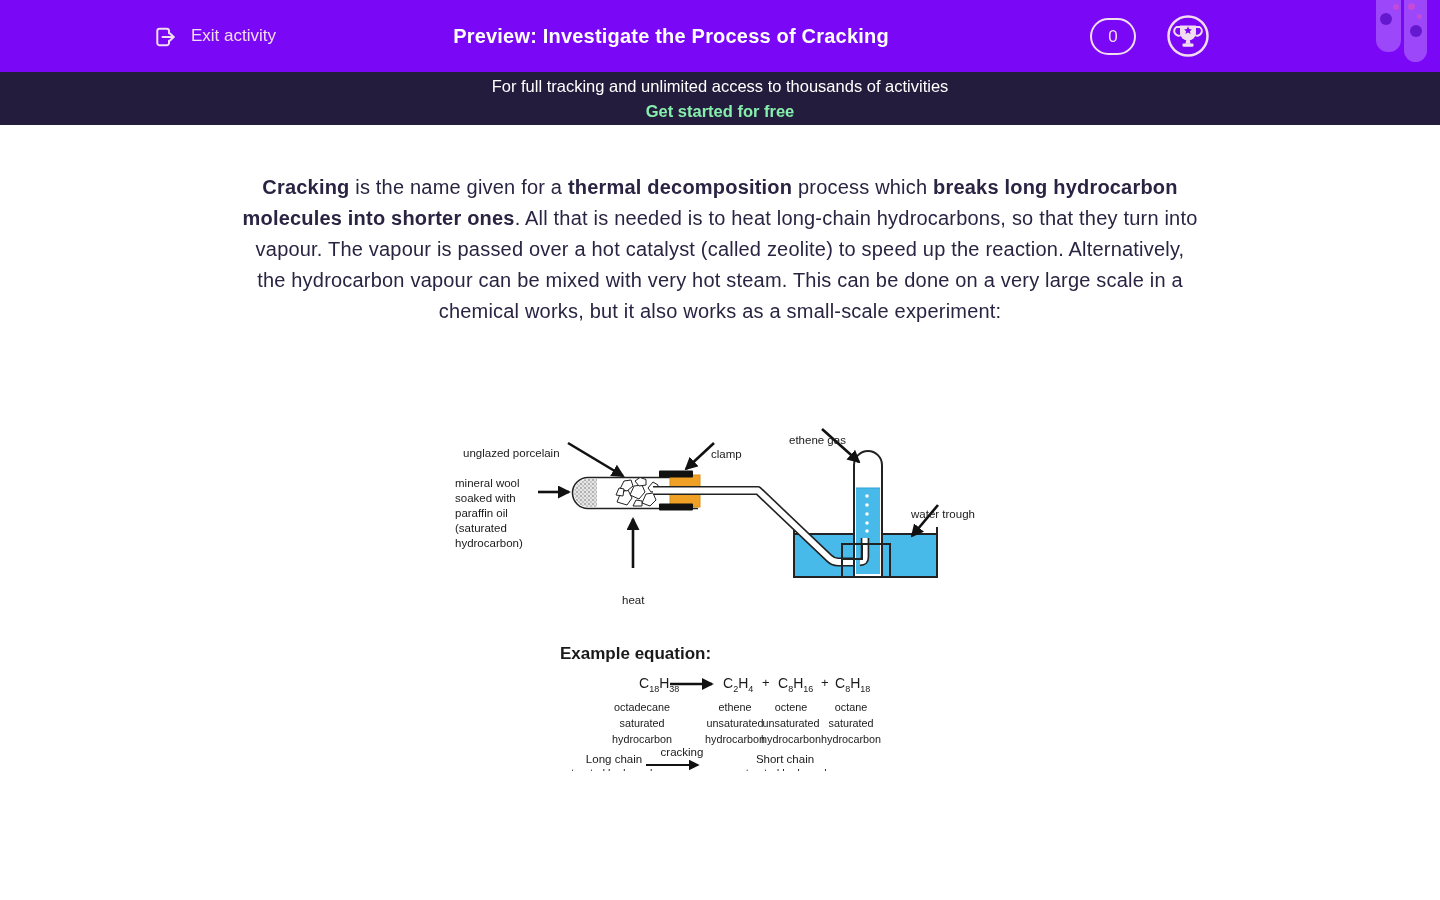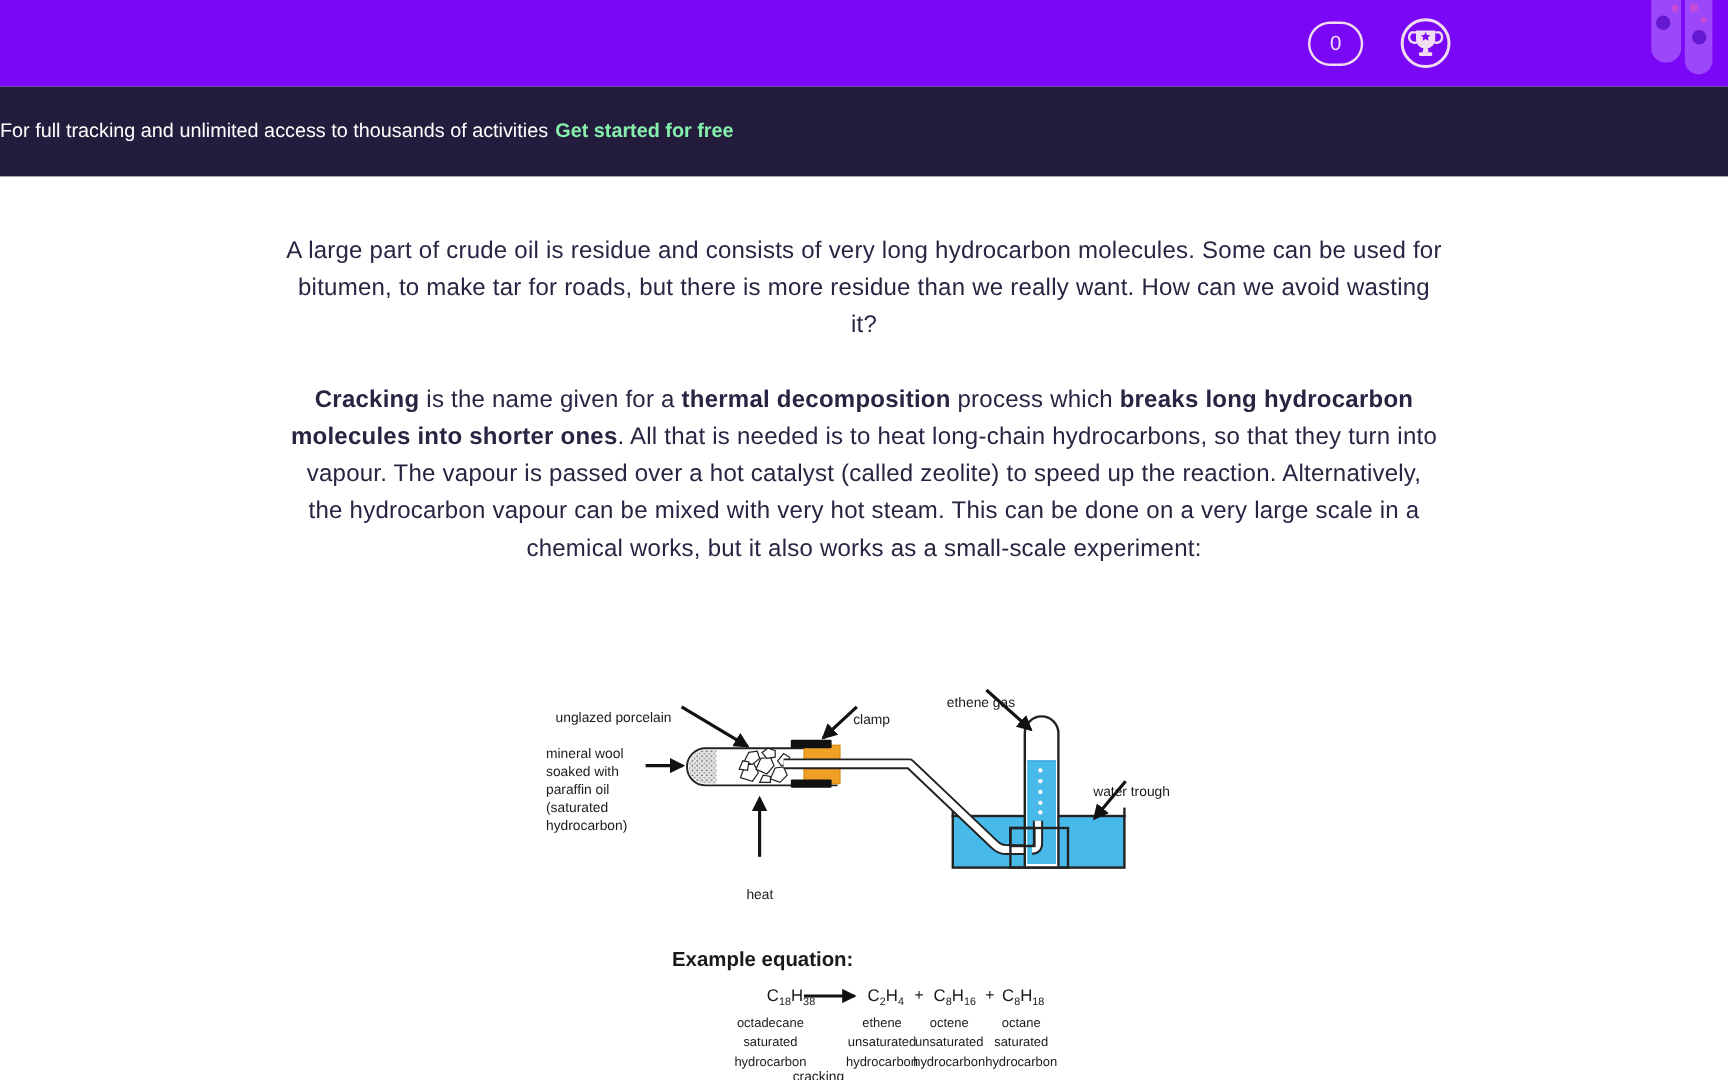--- a/index.html
+++ b/index.html
@@ -35,23 +35,24 @@
     position:absolute; top:0; background:rgba(255,255,255,.26);
     border-radius:0 0 12px 12px;
   }
   .tube-1 { right:39px; width:25px; height:52px; }
   .tube-2 { right:13px; width:23px; height:62px; }
   .bubble { position:absolute; border-radius:50%; }
   .bub-dark { background:#5A10C9; opacity:.85; }
   .bub-pink { background:#C94AD6; opacity:.9; }
   
   .promo-banner {
-    height:75px; background:#231C3D; color:#ffffff;
-    display:flex; align-items:center; justify-content:flex-start; gap:6px;
+    height:53px; background:#231C3D; color:#ffffff;
+    display:flex; align-items:center; justify-content:center; gap:6px;
     font-size:16.5px;
+    flex-direction:column;
   }
   .promo-banner .cta { font-weight:700; color:#86efac; text-decoration:none; cursor:pointer; }
   
   .content { padding-top:47px; }
   .para {
     width:1160px; margin:0 auto; text-align:center;
     font-size:20px; line-height:31px; color:#2A2442;
     white-space:pre-line; letter-spacing:.2px;
   }
   .para + .para { margin-top:31px; }
@@ -92,21 +93,30 @@
   .sum-crack { left:222px; top:387px; width:80px;  }
   .sum-short { left:305px; top:394px; width:120px; }
   .sum-sub { position:absolute; text-align:center; font-size:10.8px; }
   .sum-long-sub  { left:114px; top:408px; width:160px; }
   .sum-short-sub { left:275px; top:408px; width:180px; }
 </style>
 </head>
 <body>
 
 <header class="app-header">
-
+  <div class="exit-btn">
+    <svg width="30" height="30" viewBox="0 0 30 30">
+      <path d="M 19,12.2 V 10 a 2.3,2.3 0 0 0 -2.3,-2.3 H 9.6 a 2.3,2.3 0 0 0 -2.3,2.3 v 12 a 2.3,2.3 0 0 0 2.3,2.3 h 7.1 a 2.3,2.3 0 0 0 2.3,-2.3 v -2.2" fill="none" stroke="#F2DCEF" stroke-width="2" stroke-linecap="round"></path>
+      <line x1="12.5" y1="16" x2="23.5" y2="16" stroke="#F2DCEF" stroke-width="2" stroke-linecap="round"></line>
+      <path d="M 20,12.5 L 23.7,16 L 20,19.5" fill="none" stroke="#F2DCEF" stroke-width="2" stroke-linecap="round" stroke-linejoin="round"></path>
+    </svg>
+    <span>Exit activity</span>
+  </div>
+
+  <div class="app-title">Preview: Investigate the Process of Cracking</div>
 
   <div class="score-badge">
     <span>0</span>
   </div>
 
   <div class="trophy-btn">
     <svg width="44" height="44" viewBox="0 0 44 44">
       <circle cx="22" cy="22" r="19.5" fill="none" stroke="#F2DCEF" stroke-width="2.5"></circle>
       <path d="M 14,11.5 H 30 V 19 A 8,7.5 0 0 1 14,19 Z" fill="#F2DCEF"></path>
       <path d="M 14,13 H 10.5 A 4.5,4.5 0 0 0 15.2,21" fill="none" stroke="#F2DCEF" stroke-width="2"></path>
@@ -127,23 +137,20 @@
     <span class="bubble bub-dark" style="left:6px;  top:25px; width:12px; height:12px;"></span>
   </div>
 </header>
 
 <div class="promo-banner">
   <span>For full tracking and unlimited access to thousands of activities</span>
   <a class="cta">Get started for free</a>
 </div>
 
 <main class="content">
-  <p class="para">A large part of crude oil is residue and consists of very long hydrocarbon molecules. Some can be used for
-bitumen, to make tar for roads, but there is more residue than we really want. How can we avoid wasting
-it?</p>
 
   <p class="para"><span class="b">Cracking</span><span> is the name given for a </span><span class="b">thermal decomposition</span><span> process which </span><span class="b">breaks long hydrocarbon
 molecules into shorter ones</span><span>. All that is needed is to heat long-chain hydrocarbons, so that they turn into
 vapour. The vapour is passed over a hot catalyst (called zeolite) to speed up the reaction. Alternatively,
 the hydrocarbon vapour can be mixed with very hot steam. This can be done on a very large scale in a
 chemical works, but it also works as a small-scale experiment:</span></p>
 
   <div class="diagram">
 
     <svg width="600" height="412" viewBox="0 0 600 412">

